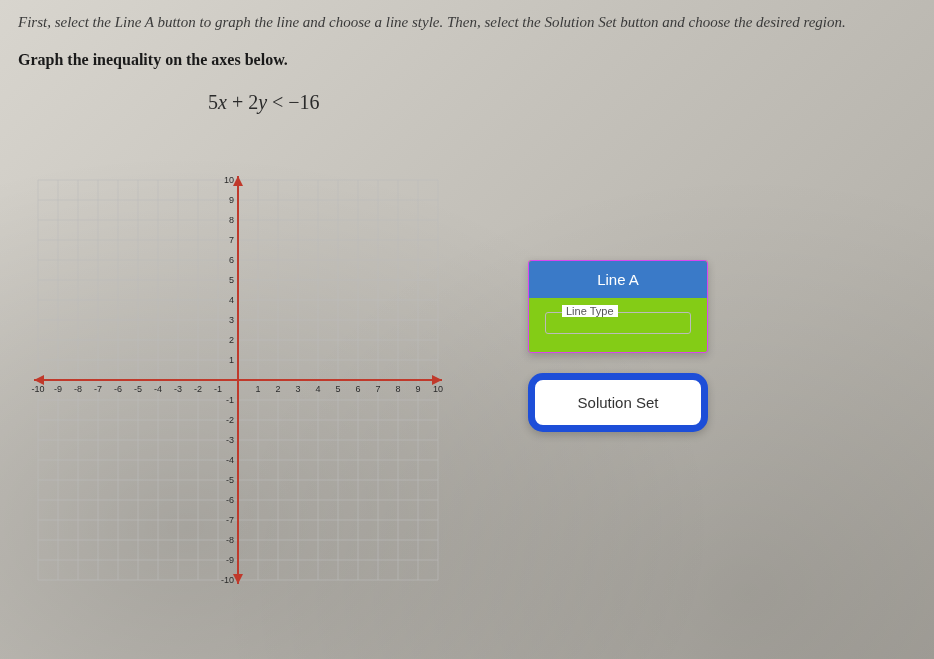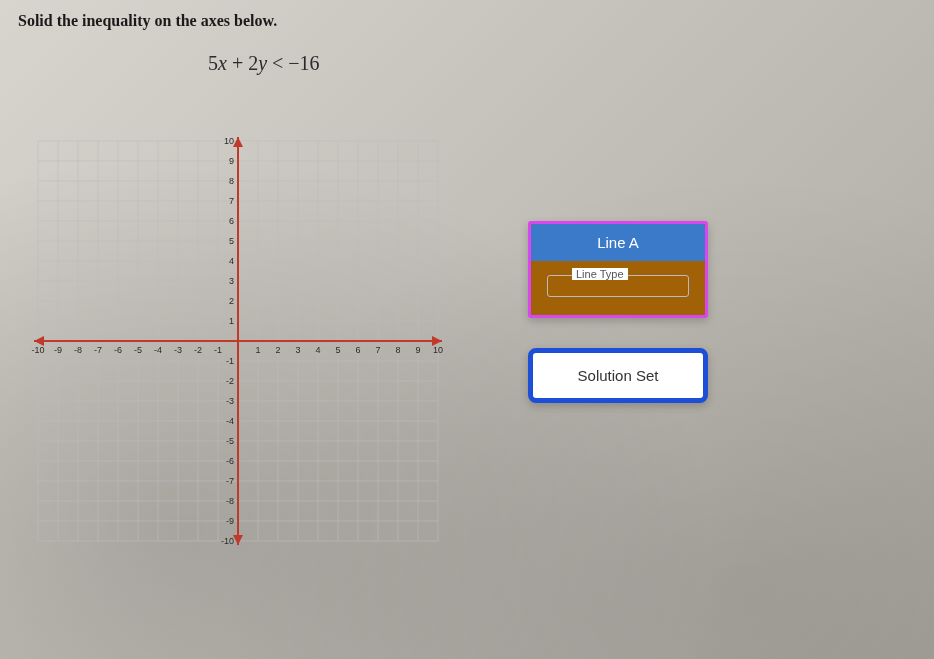--- a/index.html
+++ b/index.html
@@ -65,25 +65,25 @@
     font-size: 9px;
     fill: #2a2a2a;
     font-family: Arial, sans-serif;
   }
   .controls {
     margin-top: 90px;
     width: 180px;
     font-family: Arial, Helvetica, sans-serif;
   }
   .panel {
-    background: #a16207;
-    border: 3px solid #d946ef;
+    background: #84cc16;
+    border: 1px solid #d946ef;
     border-radius: 3px;
     box-shadow: 0 3px 8px rgba(0,0,0,0.2);
-    margin-bottom: 30px;
+    margin-bottom: 20px;
   }
   .panel-header {
     background: #3a7ac8;
     color: #fff;
     text-align: center;
     font-size: 15px;
     padding: 10px 4px;
     border-radius: 3px 3px 0 0;
   }
   .panel-body {
@@ -92,21 +92,21 @@
   }
   .fieldset {
     border: 1px solid #bbb;
     border-radius: 3px;
     padding: 10px 10px;
     position: relative;
   }
   .fieldset-legend {
     position: absolute;
     top: -8px;
-    left: 24px;
+    left: 16px;
     background: #fff;
     padding: 0 4px;
     font-size: 11px;
     color: #555;
   }
   .select-box {
     display: flex;
     align-items: center;
     justify-content: space-between;
     border: 1px solid #bbb;
@@ -117,36 +117,37 @@
     background: #fff;
   }
   .caret {
     width: 0; height: 0;
     border-left: 4px solid transparent;
     border-right: 4px solid transparent;
     border-top: 5px solid #555;
   }
   .solution-btn {
     background: #fff;
-    border: 5px solid #1d4ed8;
-    border-radius: 8px;
+    border: 7px solid #1d4ed8;
+    border-radius: 15px;
     box-shadow: 0 3px 8px rgba(0,0,0,0.2);
     text-align: center;
     padding: 14px 16px;
     font-size: 15px;
     color: #333;
     cursor: pointer;
   }
 </style>
 </head>
 <body>
 <div class="bg-shadow"></div>
 
 <div class="content">
-  <p class="prompt">Solid the inequality on the axes below.</p>
+  <p class="instruction">First, select the Line A button to graph the line and choose a line style. Then, select the Solution Set button and choose the desired region.</p>
+  <p class="prompt">Graph the inequality on the axes below.</p>
   <div class="inequality-row">
     <span>5</span><span class="var">x</span><span> + </span><span>2</span><span class="var">y</span><span> &lt; </span><span>−16</span>
   </div>
 
   <div class="graph-area">
     <div class="chart-wrap">
       <svg class="grid" viewBox="0 0 420 420">
         <g id="gridlines">
             <line x1="10" x2="10" y1="410" y2="10" class="grid-line"></line>
             <line x1="30" x2="30" y1="410" y2="10" class="grid-line"></line>

